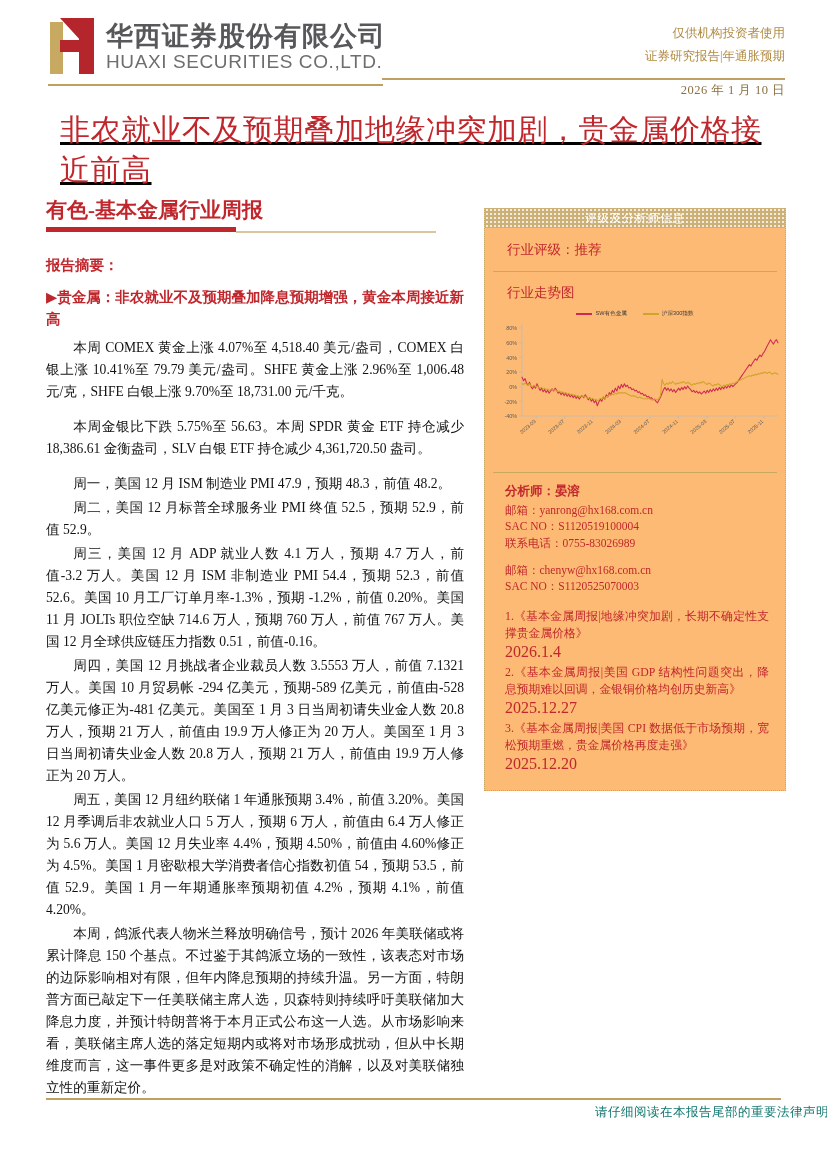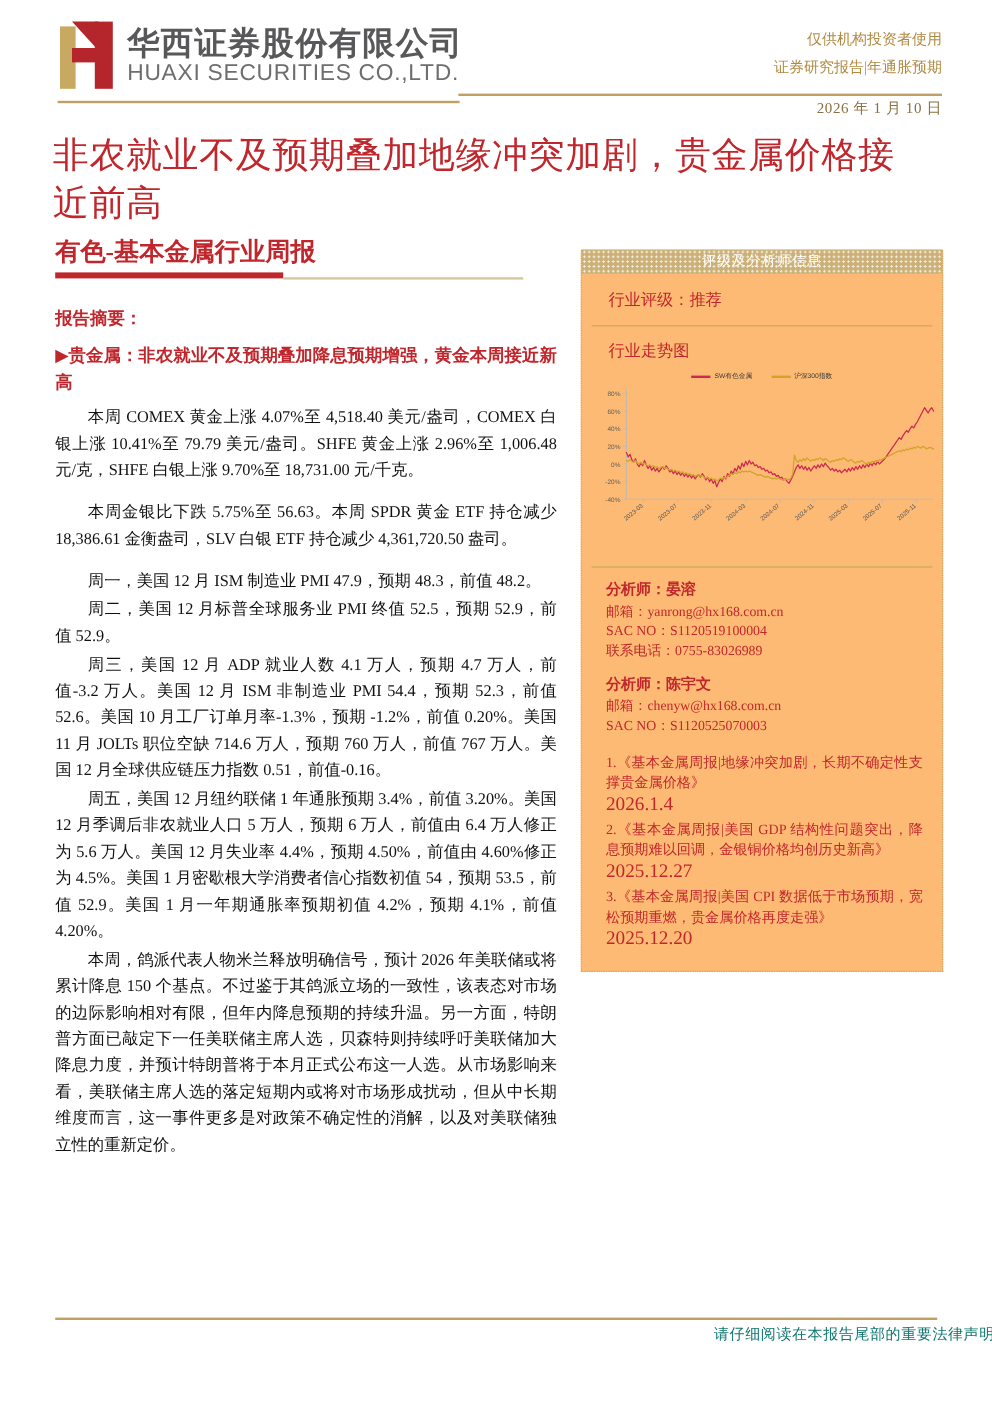--- a/index.html
+++ b/index.html
@@ -99,22 +99,23 @@
     position: absolute;
     right: 42px; top: 82px;
     color: #8a7040;
     font-size: 12.5px;
     letter-spacing: 0.5px;
   }
 
   
   .title-block {
     position: absolute;
-    left: 44px; top: 110px;
+    left: 60px; top: 110px;
     width: 730px;
+    text-decoration: underline;
   }
   .doc-title {
     color: #c0272d;
     font-size: 30px;
     font-weight: normal;
     line-height: 1.33;
     letter-spacing: 0.5px;
     margin: 0;
   }
   .doc-subtitle-wrap {
@@ -323,20 +324,21 @@
 
   <div class="body-col">
     <p class="sec-head">报告摘要：</p>
     <p class="sec-head2">▶贵金属：非农就业不及预期叠加降息预期增强，黄金本周接近新高</p>
 
     <p class="para">本周 COMEX 黄金上涨 4.07%至 4,518.40 美元/盎司，COMEX 白银上涨 10.41%至 79.79 美元/盎司。SHFE 黄金上涨 2.96%至 1,006.48 元/克，SHFE 白银上涨 9.70%至 18,731.00 元/千克。</p>
     <p class="para gap">本周金银比下跌 5.75%至 56.63。本周 SPDR 黄金 ETF 持仓减少 18,386.61 金衡盎司，SLV 白银 ETF 持仓减少 4,361,720.50 盎司。</p>
     <p class="para gap">周一，美国 12 月 ISM 制造业 PMI 47.9，预期 48.3，前值 48.2。</p>
     <p class="para">周二，美国 12 月标普全球服务业 PMI 终值 52.5，预期 52.9，前值 52.9。</p>
     <p class="para">周三，美国 12 月 ADP 就业人数 4.1 万人，预期 4.7 万人，前值-3.2 万人。美国 12 月 ISM 非制造业 PMI 54.4，预期 52.3，前值 52.6。美国 10 月工厂订单月率-1.3%，预期 -1.2%，前值 0.20%。美国 11 月 JOLTs 职位空缺 714.6 万人，预期 760 万人，前值 767 万人。美国 12 月全球供应链压力指数 0.51，前值-0.16。</p>
+    <p class="para">周四，美国 12 月挑战者企业裁员人数 3.5553 万人，前值 7.1321 万人。美国 10 月贸易帐 -294 亿美元，预期-589 亿美元，前值由-528 亿美元修正为-481 亿美元。美国至 1 月 3 日当周初请失业金人数 20.8 万人，预期 21 万人，前值由 19.9 万人修正为 20 万人。美国至 1 月 3 日当周初请失业金人数 20.8 万人，预期 21 万人，前值由 19.9 万人修正为 20 万人。</p>
     <p class="para">周五，美国 12 月纽约联储 1 年通胀预期 3.4%，前值 3.20%。美国 12 月季调后非农就业人口 5 万人，预期 6 万人，前值由 6.4 万人修正为 5.6 万人。美国 12 月失业率 4.4%，预期 4.50%，前值由 4.60%修正为 4.5%。美国 1 月密歇根大学消费者信心指数初值 54，预期 53.5，前值 52.9。美国 1 月一年期通胀率预期初值 4.2%，预期 4.1%，前值 4.20%。</p>
     <p class="para">本周，鸽派代表人物米兰释放明确信号，预计 2026 年美联储或将累计降息 150 个基点。不过鉴于其鸽派立场的一致性，该表态对市场的边际影响相对有限，但年内降息预期的持续升温。另一方面，特朗普方面已敲定下一任美联储主席人选，贝森特则持续呼吁美联储加大降息力度，并预计特朗普将于本月正式公布这一人选。从市场影响来看，美联储主席人选的落定短期内或将对市场形成扰动，但从中长期维度而言，这一事件更多是对政策不确定性的消解，以及对美联储独立性的重新定价。</p>
   </div>
 
   <div class="sidebar">
     <div class="sb-title">评级及分析师信息</div>
 
     <div class="sb-rating">行业评级：推荐</div>
     <div class="sb-div"></div>
 
@@ -399,21 +401,20 @@
       <div class="an-block">
         <div class="an-name">分析师：晏溶</div>
         <div class="an-line">邮箱：yanrong@hx168.com.cn</div>
         <div class="an-line">SAC NO：S1120519100004</div>
         <div class="an-line">联系电话：0755-83026989</div>
       </div>
 
       <div class="an-spacer"></div>
 
       <div class="an-block">
-        <div class="an-name">分析师：陈宇文</div>
         <div class="an-line">邮箱：chenyw@hx168.com.cn</div>
         <div class="an-line">SAC NO：S1120525070003</div>
       </div>
 
       <div class="rep-list">
         <div class="rep-item">1.《基本金属周报|地缘冲突加剧，长期不确定性支撑贵金属价格》</div>
         <div class="rep-date">2026.1.4</div>
 
         <div class="rep-item">2.《基本金属周报|美国 GDP 结构性问题突出，降息预期难以回调，金银铜价格均创历史新高》</div>
         <div class="rep-date">2025.12.27</div>

